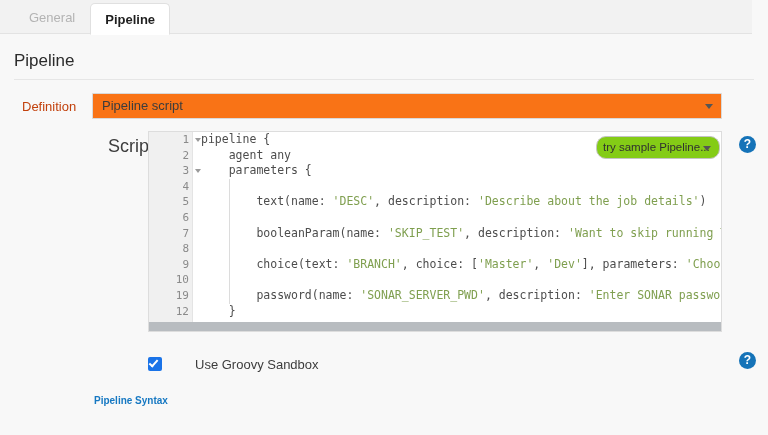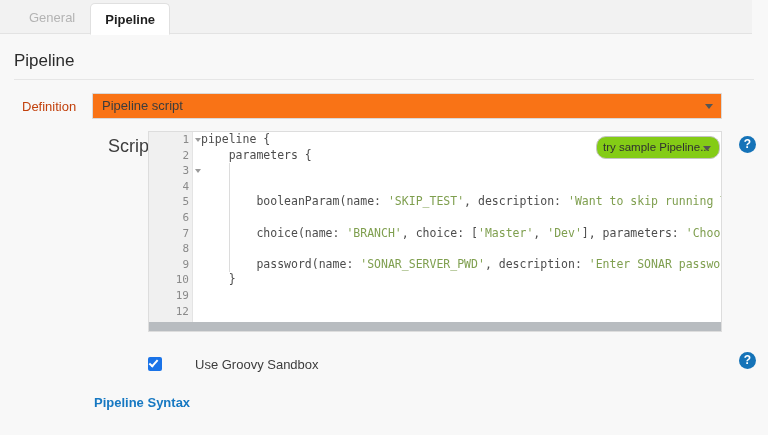--- a/index.html
+++ b/index.html
@@ -262,21 +262,21 @@
     font-size: 13px;
     color: #3c3c3c;
     margin-left: 25px;
   }
 
   
   .link-syntax {
     position: absolute;
     left: 94px;
     top: 395px;
-    font-size: 13px;
+    font-size: 10px;
     font-weight: bold;
     color: #1678c2;
     text-decoration: none;
   }
 </style>
 </head>
 <body>
 
 <div class="tabbar">
   <div class="tabs">
@@ -311,26 +311,28 @@
       <div class="gutter-row">7</div>
       <div class="gutter-row">8</div>
       <div class="gutter-row">9</div>
       <div class="gutter-row">10</div>
       <div class="gutter-row">19</div>
       <div class="gutter-row">12</div>
       <div class="gutter-row">13</div>
     </div>
   <div class="code" id="code">
       <div class="code-row"><span>pipeline {</span></div>
+      <div class="code-row"><span>    agent any</span></div>
       <div class="code-row"><span>    parameters {</span></div>
       <div class="code-row"><span class="guide"></span><span></span></div>
+      <div class="code-row"><span class="guide"></span><span>        text(name: </span><span class="str">'DESC'</span><span>, description: </span><span class="str">'Describe about the job details'</span><span>)</span></div>
       <div class="code-row"><span class="guide"></span><span></span></div>
       <div class="code-row"><span class="guide"></span><span>        booleanParam(name: </span><span class="str">'SKIP_TEST'</span><span>, description: </span><span class="str">'Want to skip running Test cases?'</span></div>
       <div class="code-row"><span class="guide"></span><span></span></div>
-      <div class="code-row"><span class="guide"></span><span>        choice(name: </span><span class="str">'BRANCH'</span><span>, choice: [</span><span class="str">'Master'</span><span>, </span><span class="str">'Dev'</span><span>], parameters: </span><span class="str">'Choose branch'</span></div>
+      <div class="code-row"><span class="guide"></span><span>        choice(text: </span><span class="str">'BRANCH'</span><span>, choice: [</span><span class="str">'Master'</span><span>, </span><span class="str">'Dev'</span><span>], parameters: </span><span class="str">'Choose branch'</span></div>
       <div class="code-row"><span class="guide"></span><span></span></div>
       <div class="code-row"><span class="guide"></span><span>        password(name: </span><span class="str">'SONAR_SERVER_PWD'</span><span>, description: </span><span class="str">'Enter SONAR password'</span></div>
       <div class="code-row"><span>    }</span></div>
     </div>
   <div class="hscroll"></div>
 </div>
 
 <div class="select-sample">
   <span>try sample Pipeline...</span>
   <span class="select-chev"></span>

